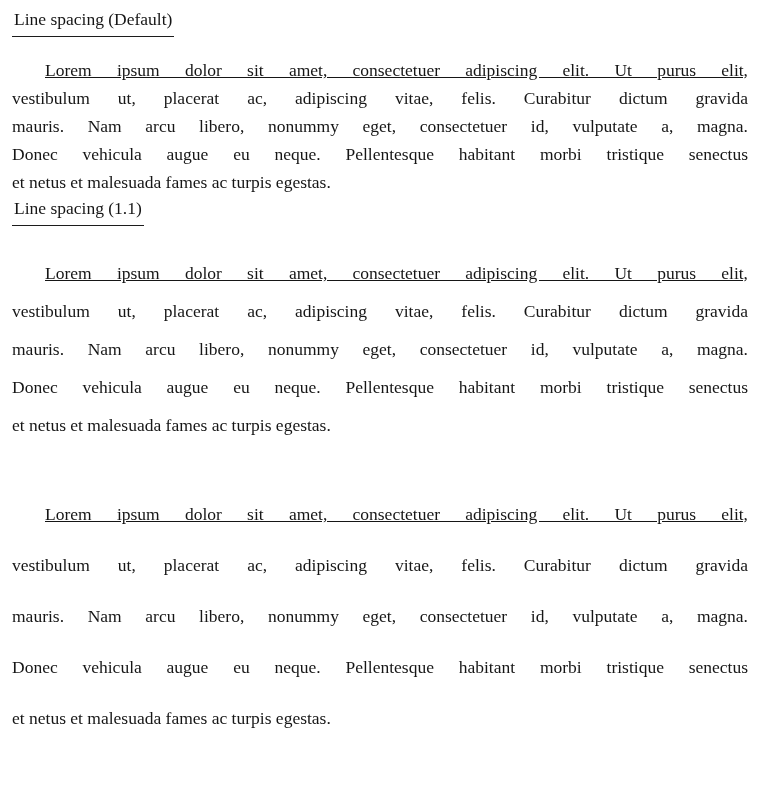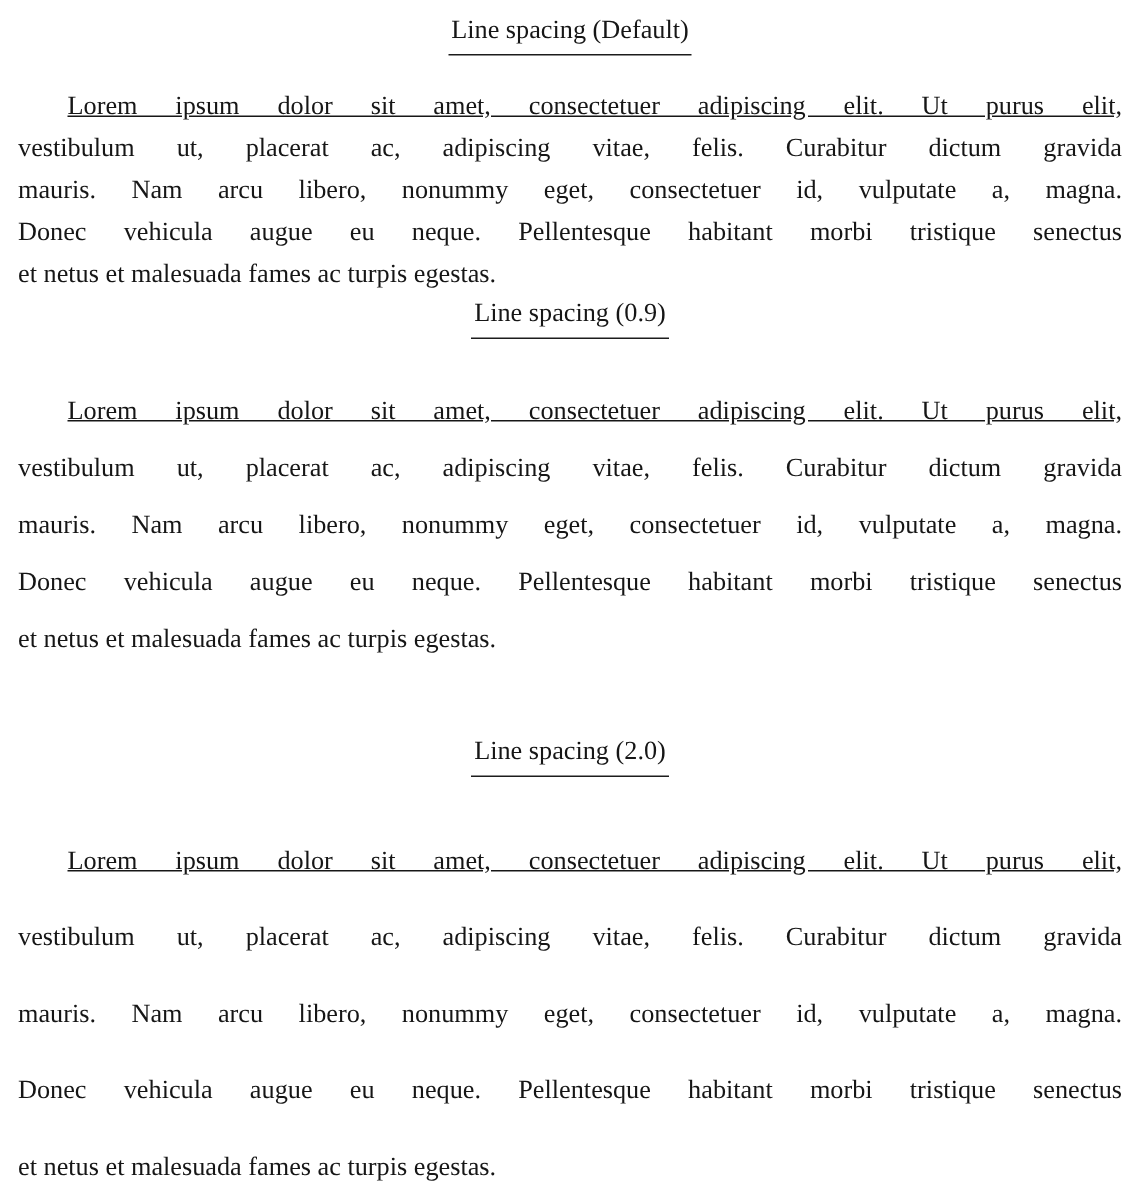--- a/index.html
+++ b/index.html
@@ -13,21 +13,21 @@
     height: 797px;
     box-sizing: border-box;
     padding: 8px 14px 0 12px;
     background: #ffffff;
     color: #161616;
     font-family: "Liberation Serif", "DejaVu Serif", serif;
     font-size: 17.5px;
     overflow: hidden;
   }
   .heading-row {
-    text-align: center;
+    text-align: left;
     line-height: 22px;
   }
   .heading {
     display: inline-block;
     padding: 0 2px 6px 2px;
     border-bottom: 1.5px solid #1c1c1c;
     white-space: nowrap;
   }
   .para .line {
     text-align: justify;
@@ -65,35 +65,32 @@
       <div class="line first">Lorem ipsum dolor sit amet, consectetuer adipiscing elit. Ut purus elit,</div>
       <div class="line">vestibulum ut, placerat ac, adipiscing vitae, felis. Curabitur dictum gravida</div>
       <div class="line">mauris. Nam arcu libero, nonummy eget, consectetuer id, vulputate a, magna.</div>
       <div class="line">Donec vehicula augue eu neque. Pellentesque habitant morbi tristique senectus</div>
       <div class="line last">et netus et malesuada fames ac turpis egestas.</div>
     </div>
   </section>
 
   <section class="sec-2">
     <div class="heading-row">
-      <span class="heading">Line spacing (0.9)</span>
+      <span class="heading">Line spacing (1.1)</span>
     </div>
     <div class="para">
       <div class="line first">Lorem ipsum dolor sit amet, consectetuer adipiscing elit. Ut purus elit,</div>
       <div class="line">vestibulum ut, placerat ac, adipiscing vitae, felis. Curabitur dictum gravida</div>
       <div class="line">mauris. Nam arcu libero, nonummy eget, consectetuer id, vulputate a, magna.</div>
       <div class="line">Donec vehicula augue eu neque. Pellentesque habitant morbi tristique senectus</div>
       <div class="line last">et netus et malesuada fames ac turpis egestas.</div>
     </div>
   </section>
 
   <section class="sec-3">
-    <div class="heading-row">
-      <span class="heading">Line spacing (2.0)</span>
-    </div>
     <div class="para">
       <div class="line first">Lorem ipsum dolor sit amet, consectetuer adipiscing elit. Ut purus elit,</div>
       <div class="line">vestibulum ut, placerat ac, adipiscing vitae, felis. Curabitur dictum gravida</div>
       <div class="line">mauris. Nam arcu libero, nonummy eget, consectetuer id, vulputate a, magna.</div>
       <div class="line">Donec vehicula augue eu neque. Pellentesque habitant morbi tristique senectus</div>
       <div class="line last">et netus et malesuada fames ac turpis egestas.</div>
     </div>
   </section>
 
 </div>

